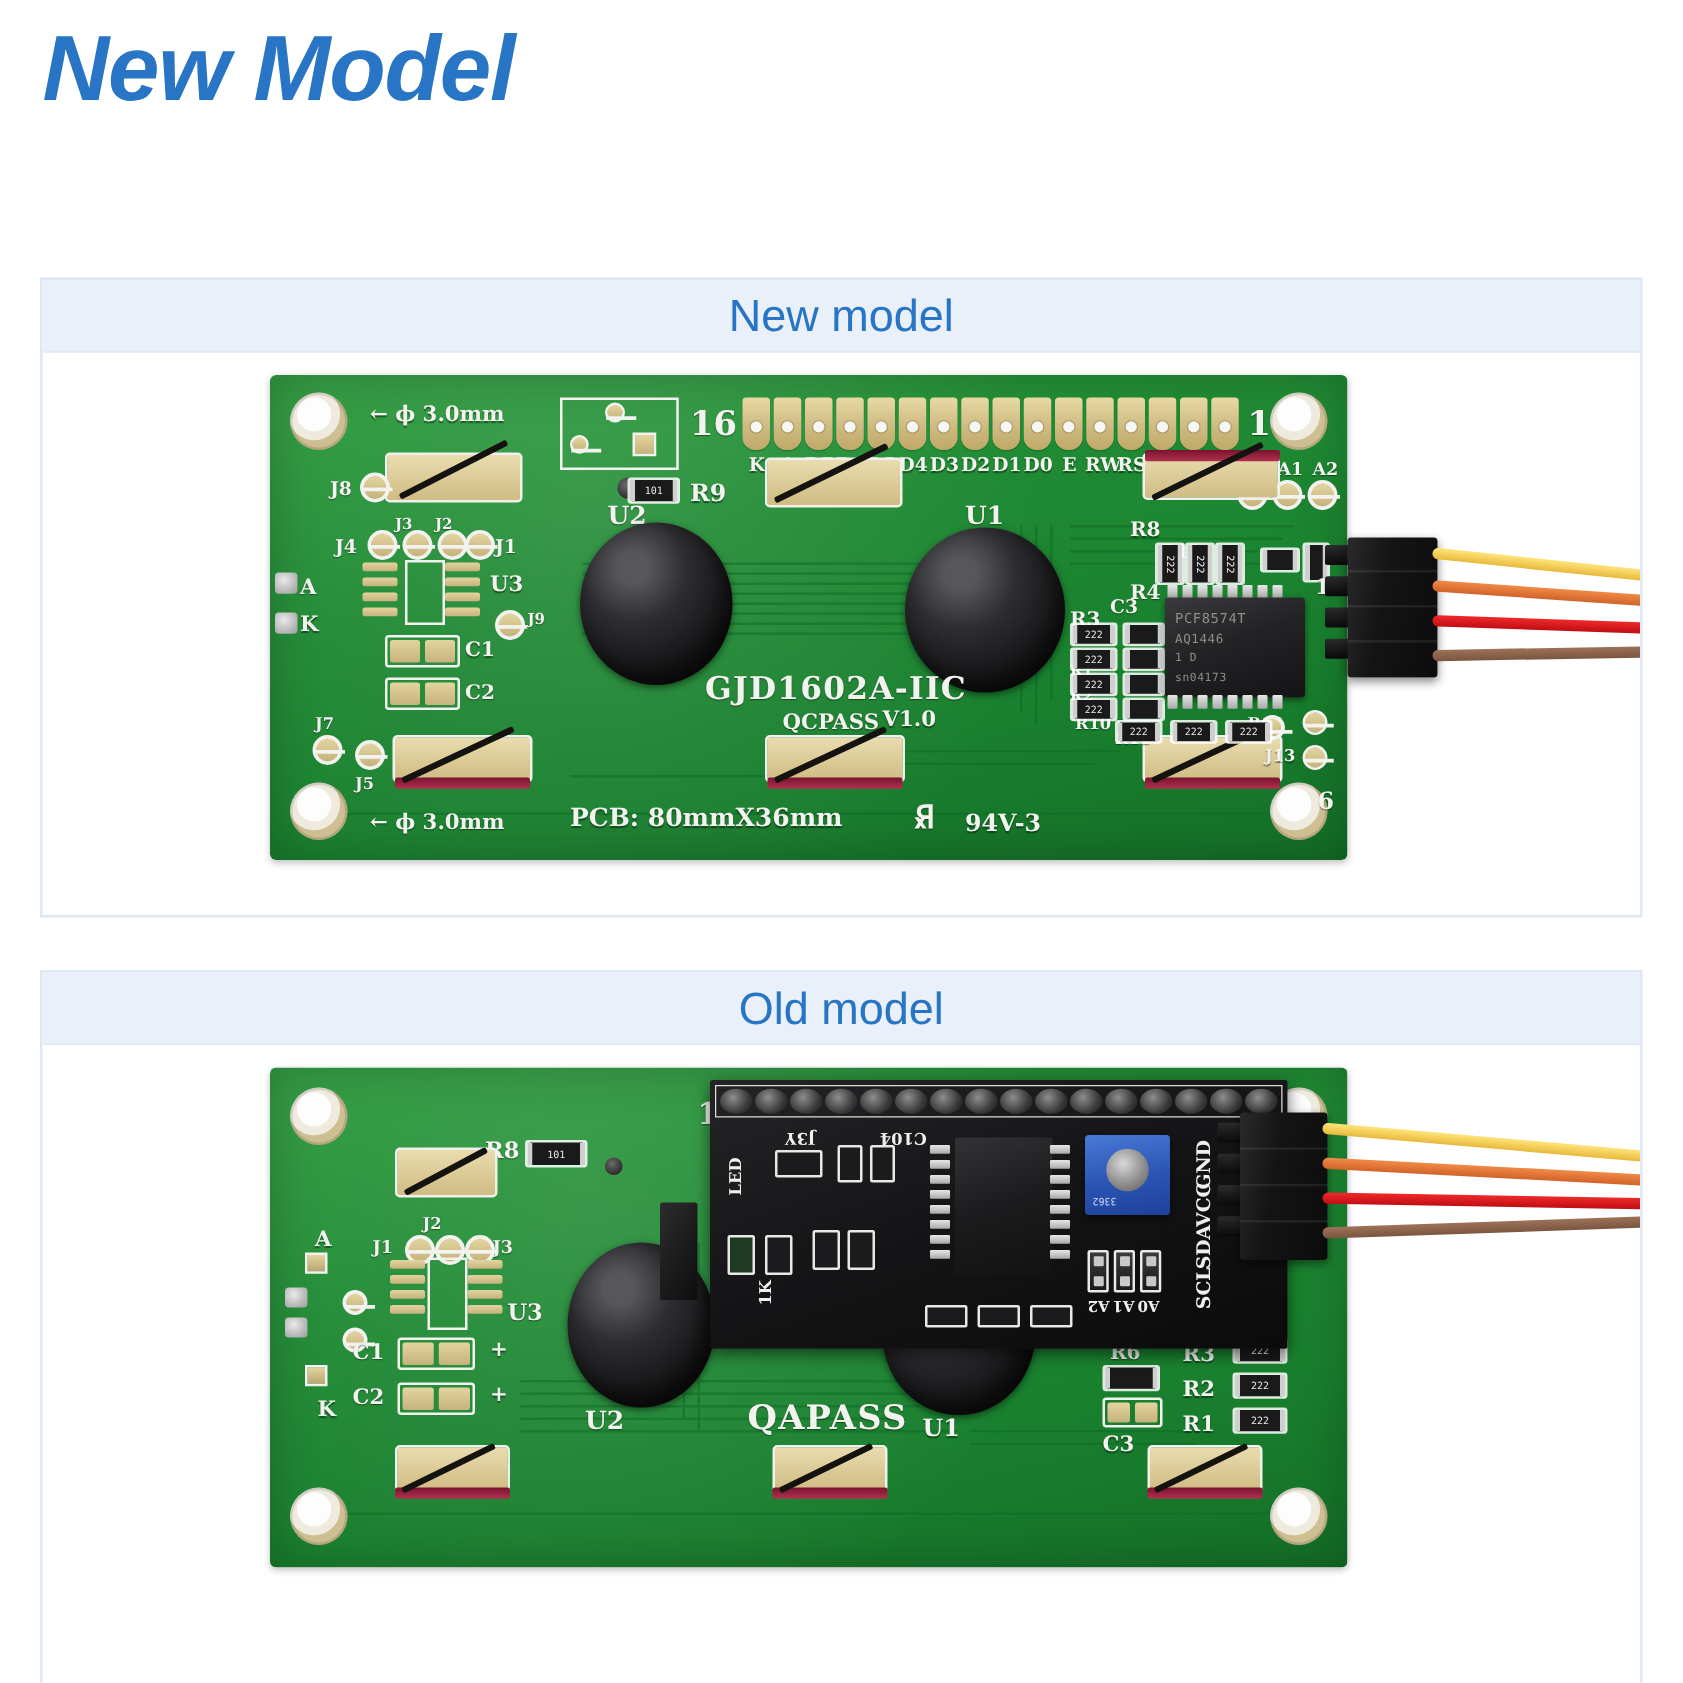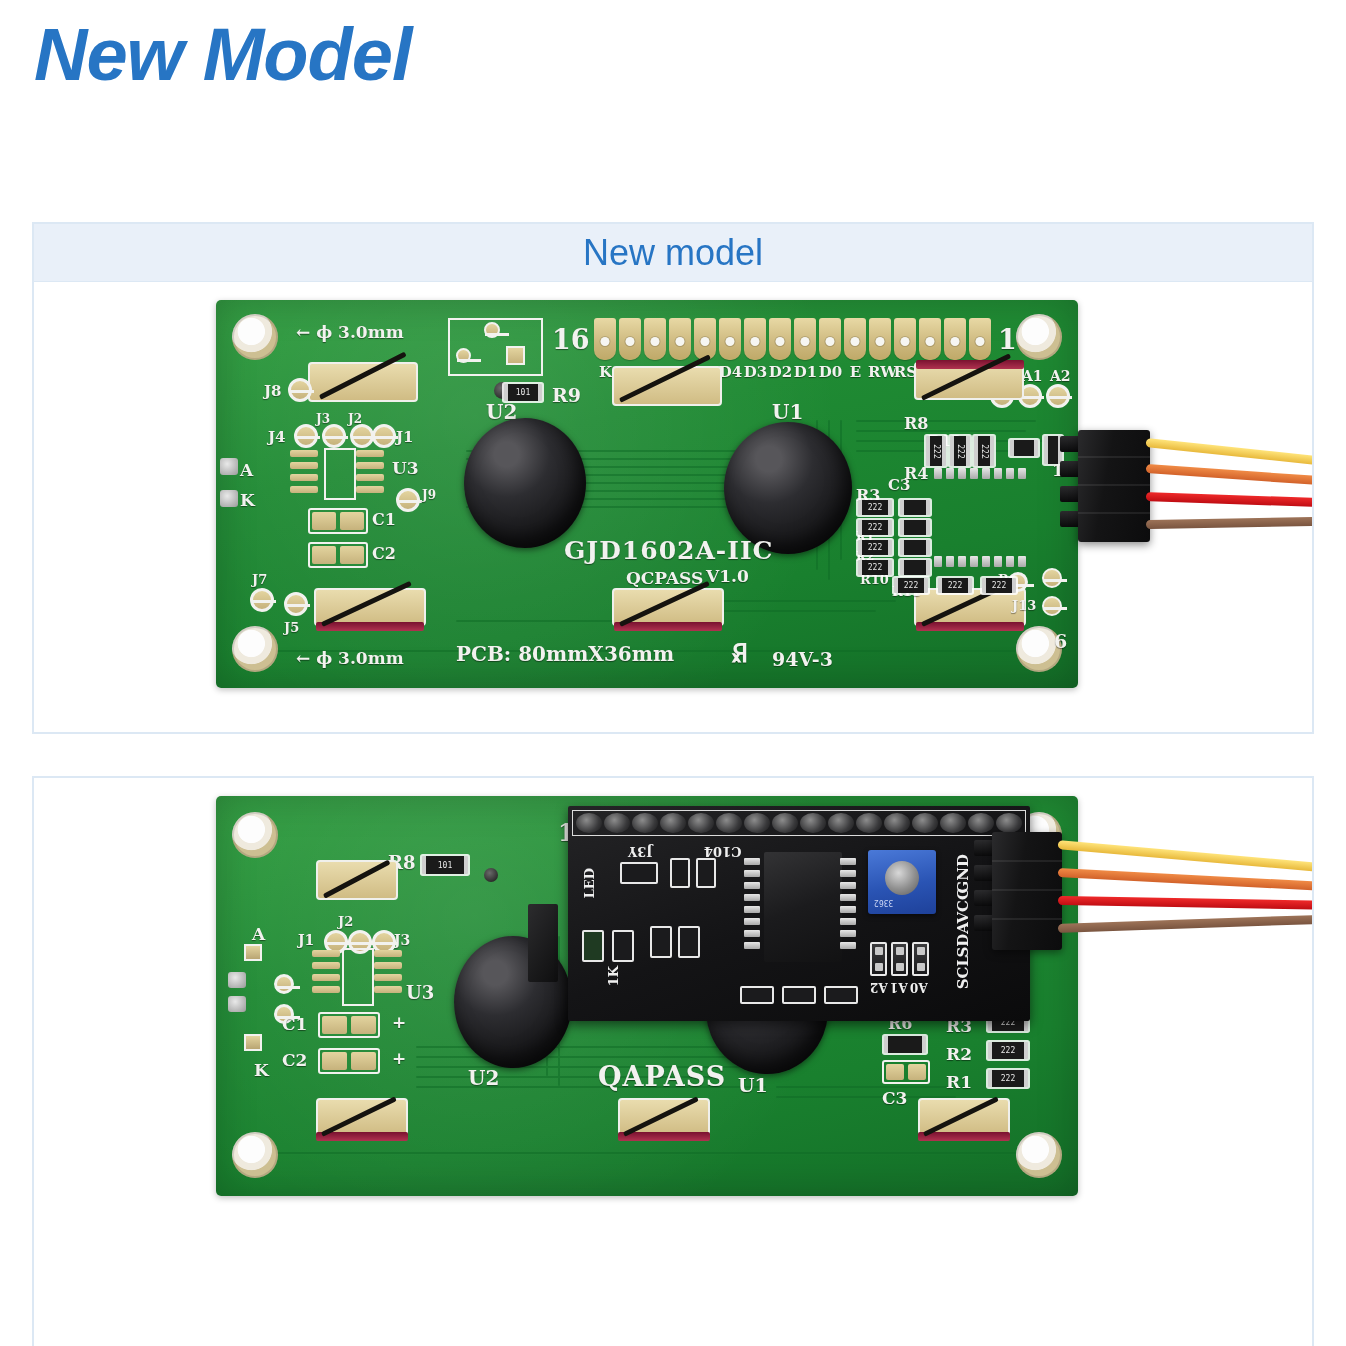--- a/index.html
+++ b/index.html
@@ -408,20 +408,26 @@
         <div class="iclegs" style="left:718px;top:168px;">
           <i></i>
             <i></i>
             <i></i>
             <i></i>
             <i></i>
             <i></i>
             <i></i>
             <i></i>
         </div>
+        <div class="ic" style="left:716px;top:178px;width:112px;height:80px;">
+          <div class="ictxt" style="top:10px;">PCF8574T</div>
+          <div class="ictxt" style="top:28px;font-size:10px;">AQ1446</div>
+          <div class="ictxt" style="top:44px;font-size:9px;">1       D</div>
+          <div class="ictxt" style="top:60px;font-size:9px;">sn04173</div>
+        </div>
         <div class="iclegs" style="left:718px;top:256px;">
           <i></i>
             <i></i>
             <i></i>
             <i></i>
             <i></i>
             <i></i>
             <i></i>
             <i></i>
         </div>
@@ -444,20 +450,23 @@
           <div class="rib" style="top:82px;"></div>
       </div>
       <div class="wire y" style="left:1112px;top:156px;width:186px;transform:rotate(6deg);transform-origin:left center;"></div>
       <div class="wire o" style="left:1112px;top:182px;width:190px;transform:rotate(4deg);transform-origin:left center;"></div>
       <div class="wire r" style="left:1112px;top:210px;width:192px;transform:rotate(2deg);transform-origin:left center;"></div>
       <div class="wire b" style="left:1112px;top:238px;width:194px;transform:rotate(-1deg);transform-origin:left center;"></div>
     </div>
   </div>
 
   <div class="panel old">
+    <div class="panel-head">
+      <div class="panel-head-label">Old model</div>
+    </div>
     <div class="panel-body">
 
       <div class="pcb oldb">
 
         <div class="traces">
           <div class="tr" style="left:200px;top:250px;width:330px;"></div>
           <div class="tr" style="left:200px;top:260px;width:320px;"></div>
           <div class="tr" style="left:200px;top:270px;width:340px;"></div>
           <div class="tr" style="left:200px;top:280px;width:300px;"></div>
           <div class="tr" style="left:200px;top:290px;width:350px;"></div>

